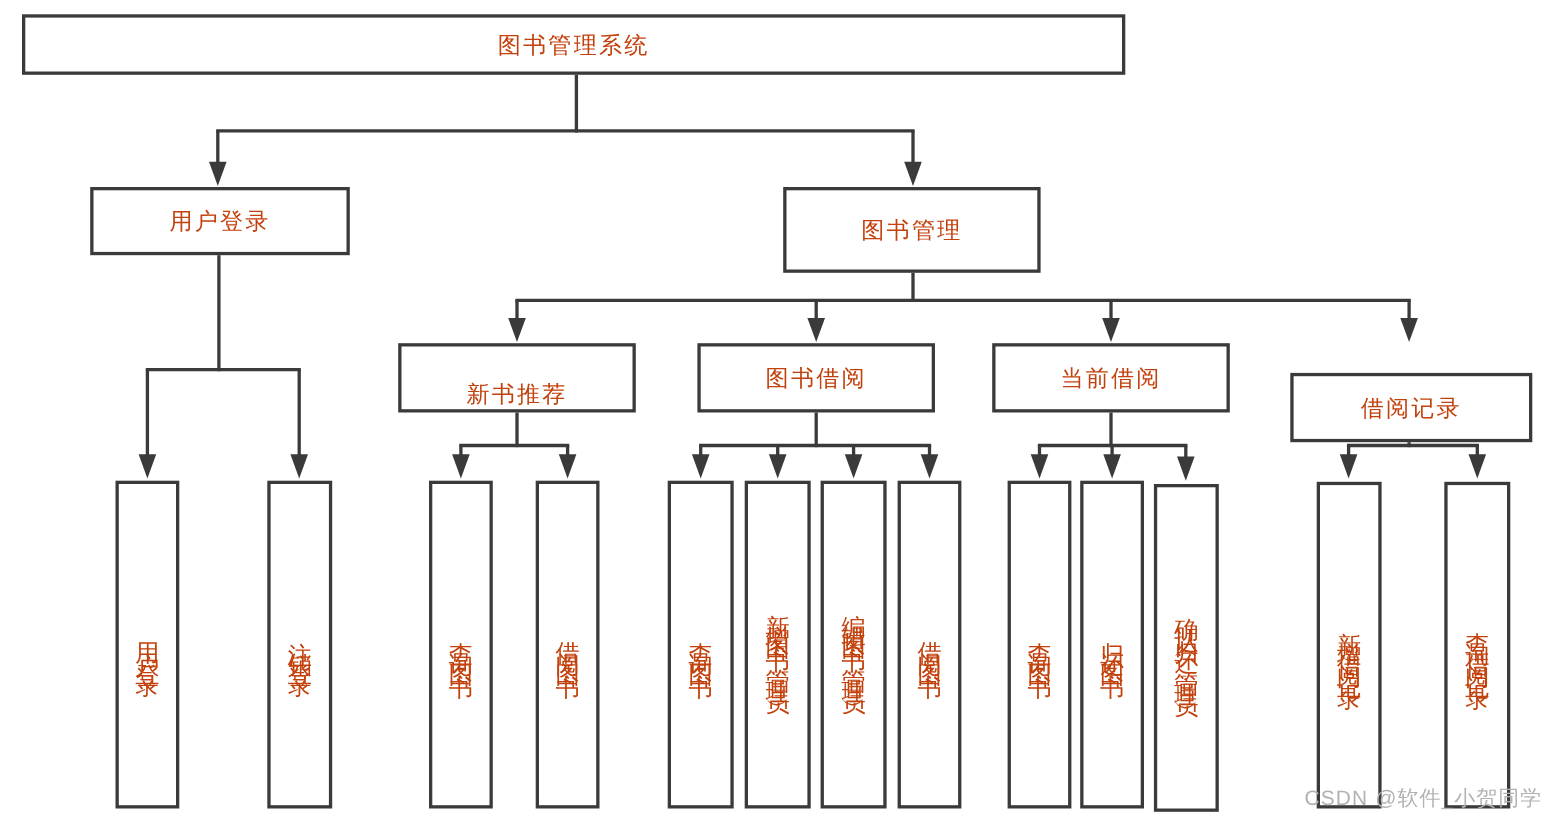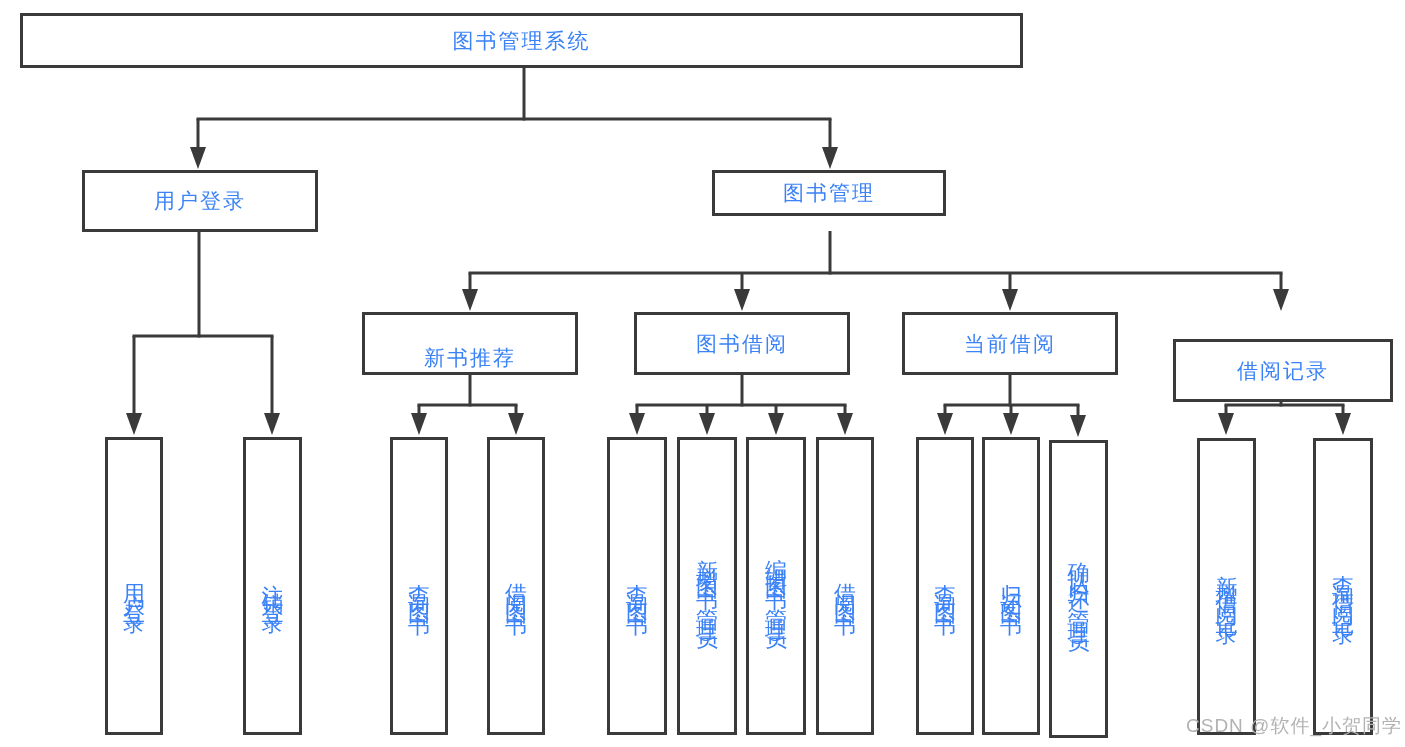--- a/index.html
+++ b/index.html
@@ -21,21 +21,21 @@
   .box {
     position: absolute;
     box-sizing: border-box;
     background: #ffffff;
     border: 3px solid #3a3a3a;
     display: flex;
     align-items: center;
     justify-content: center;
     z-index: 2;
     font-size: 21px;
-    color: #3b82f6;
+    color: #c2410c;
   }
   .box > span {
     letter-spacing: 2px;
     white-space: nowrap;
   }
   .box.vert > span {
     writing-mode: vertical-rl;
     text-orientation: mixed;
     letter-spacing: 10px;
     line-height: 1;
@@ -131,21 +131,21 @@
     </g>
   </svg>
 
   <div class="box" style="left:20px; top:13px; width:1003px; height:55px;">
     <span>图书管理系统</span>
   </div>
 
   <div class="box" style="left:82px; top:170px; width:236px; height:62px;">
     <span>用户登录</span>
   </div>
-  <div class="box" style="left:712px; top:170px; width:234px; height:46px;">
+  <div class="box" style="left:712px; top:170px; width:234px; height:78px;">
     <span>图书管理</span>
   </div>
 
   <div class="box" style="left:362px; top:312px; width:216px; height:63px;align-items:flex-end;">
     <span>新书推荐</span>
   </div>
   <div class="box" style="left:902px; top:312px; width:216px; height:63px;">
     <span>当前借阅</span>
   </div>
   <div class="box" style="left:634px; top:312px; width:216px; height:63px;">

